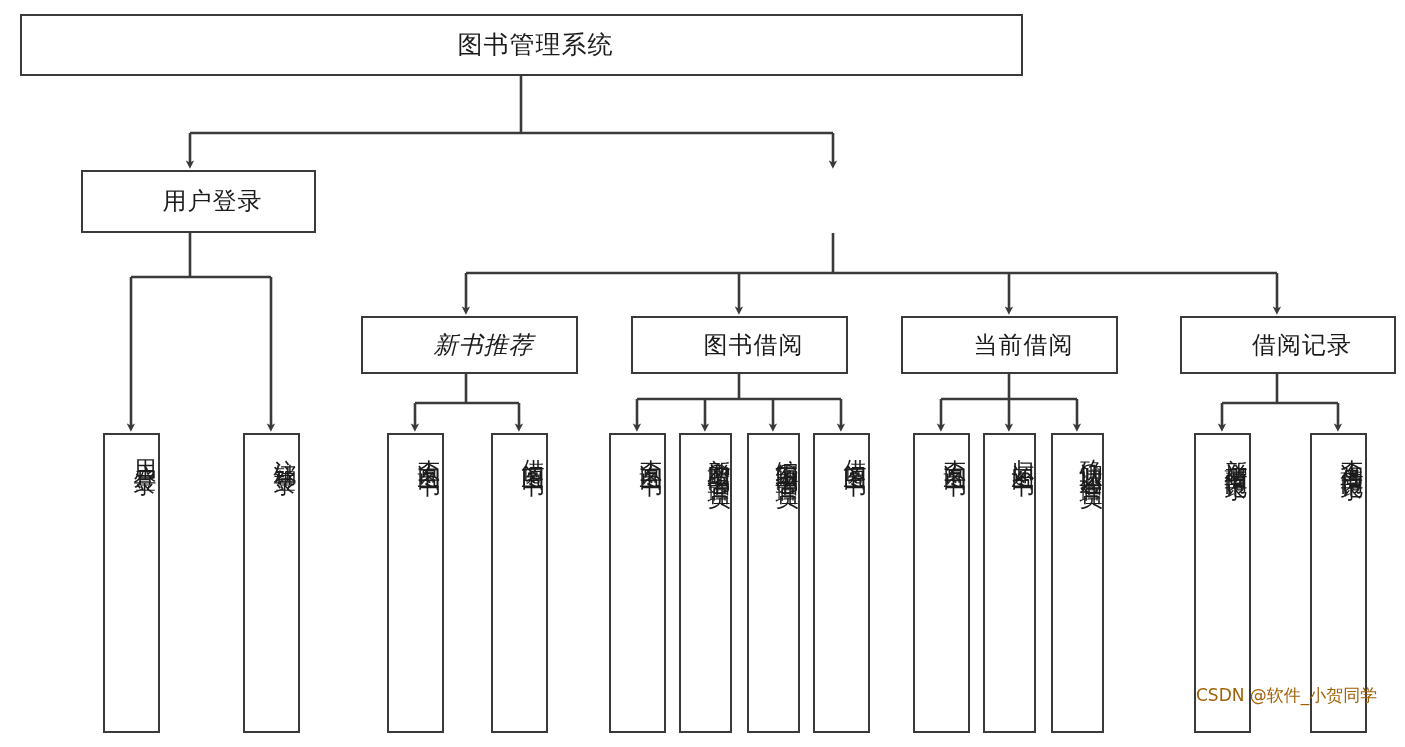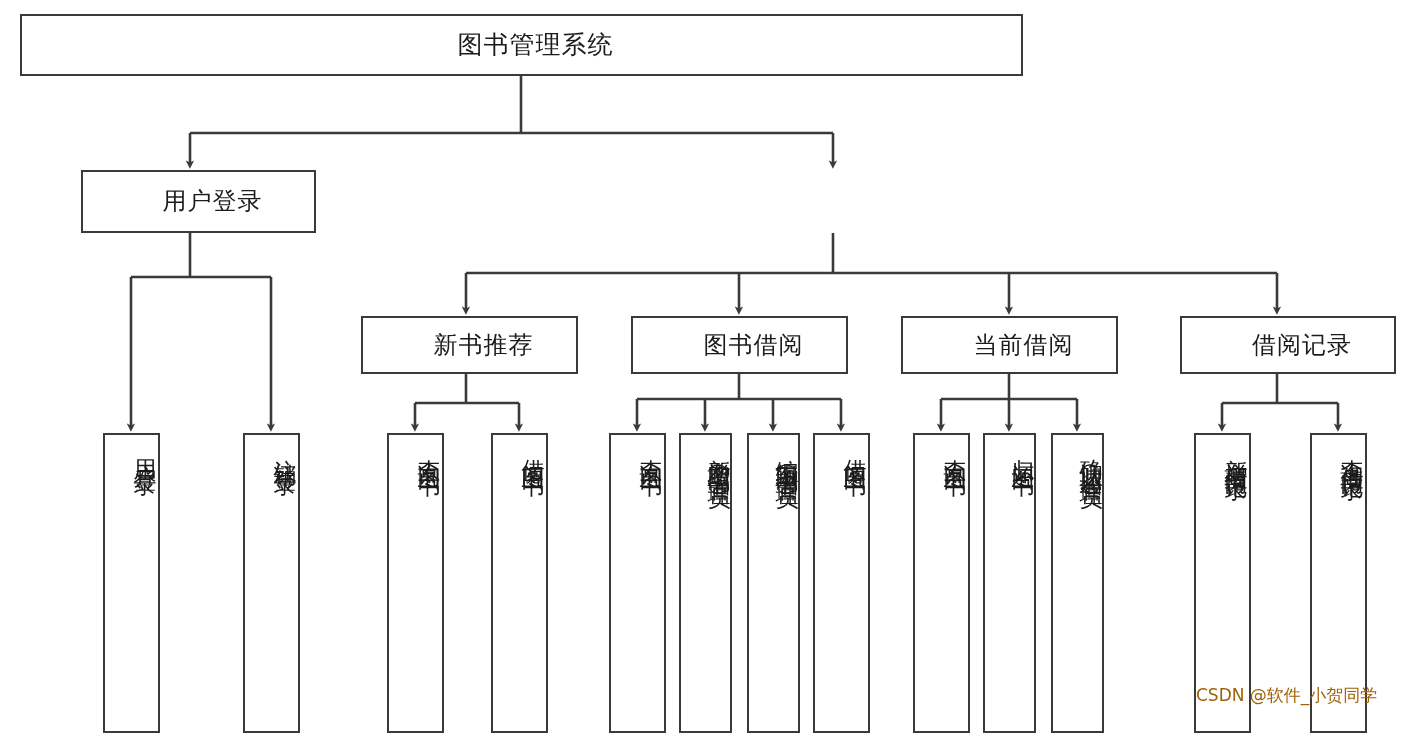--- a/index.html
+++ b/index.html
@@ -138,21 +138,21 @@
 
   <div class="node horiz root" style="left:20px; top:14px; width:1003px; height:62px;">
     <span class="label">图书管理系统</span>
   </div>
 
   <div class="node horiz" style="left:81px; top:170px; width:235px; height:63px;">
     <span class="label">用户登录</span>
   </div>
 
 
-  <div class="node horiz" style="left:361px; top:316px; width:217px; height:58px;">
+  <div class="node horiz" style="left:361px; top:316px; width:217px; height:58px;font-style:italic;">
     <span class="label">新书推荐</span>
   </div>
 
   <div class="node horiz" style="left:901px; top:316px; width:217px; height:58px;">
     <span class="label">当前借阅</span>
   </div>
 
   <div class="node horiz" style="left:631px; top:316px; width:217px; height:58px;">
     <span class="label">图书借阅</span>
   </div>

